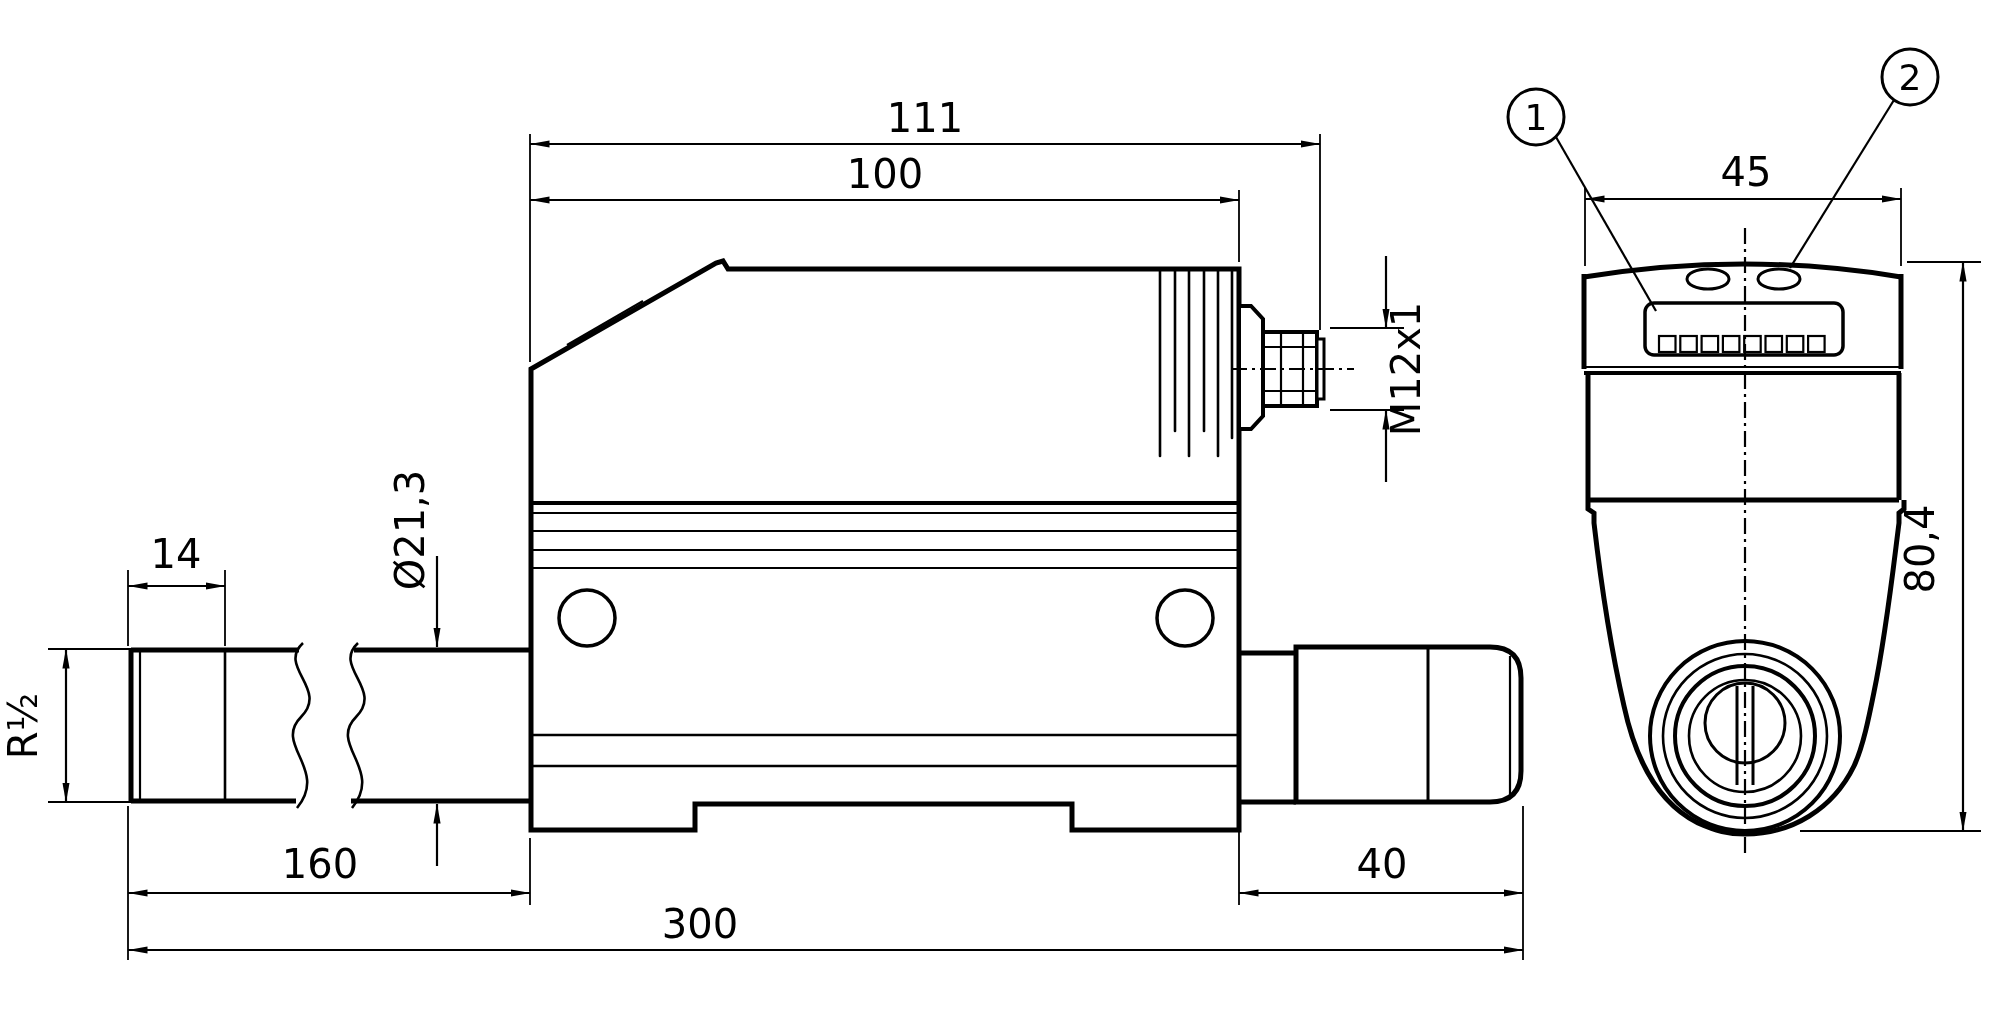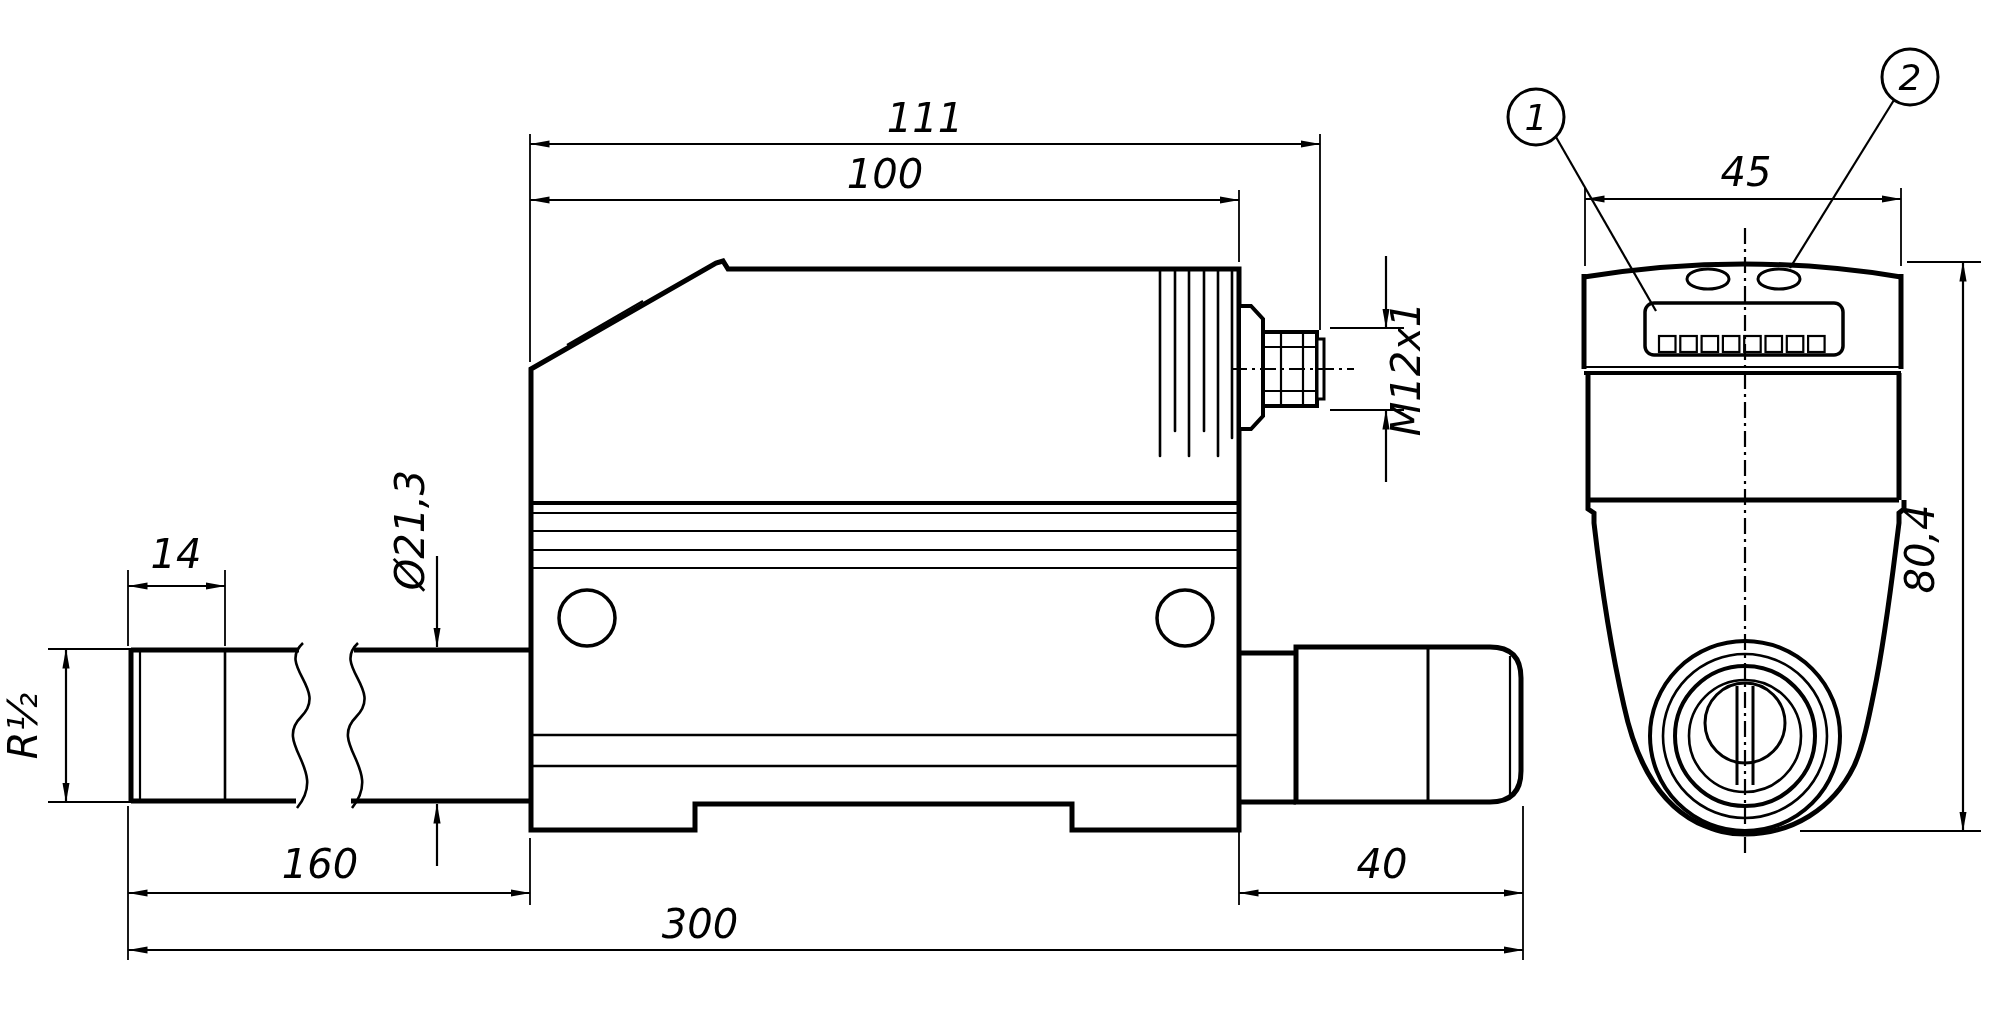--- a/index.html
+++ b/index.html
@@ -1,16 +1,16 @@
 <!DOCTYPE html>
 <html><head>
 <meta charset="utf-8">
 <style>
   html,body{margin:0;padding:0;background:#ffffff;}
-  .stage{width:2000px;height:1013px;background:#ffffff;position:relative;overflow:hidden;font-style:italic;}
+  .stage{width:2000px;height:1013px;background:#ffffff;position:relative;overflow:hidden;}
   svg{display:block;}
   svg *{vector-effect:none;}
   .ln{stroke:#000;fill:none;}
   .w1{stroke-width:1.8;}
   .w2{stroke-width:2.2;}
   .w25{stroke-width:2.6;}
   .w3{stroke-width:3;}
   .w35{stroke-width:3.5;}
   .w4{stroke-width:4;}
   .w5{stroke-width:5;}

